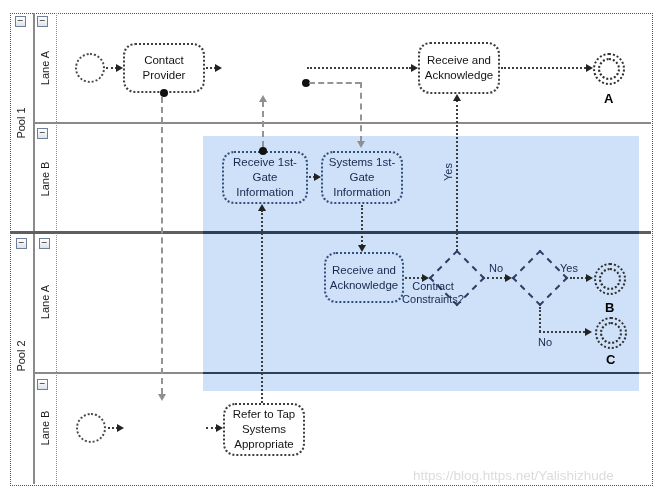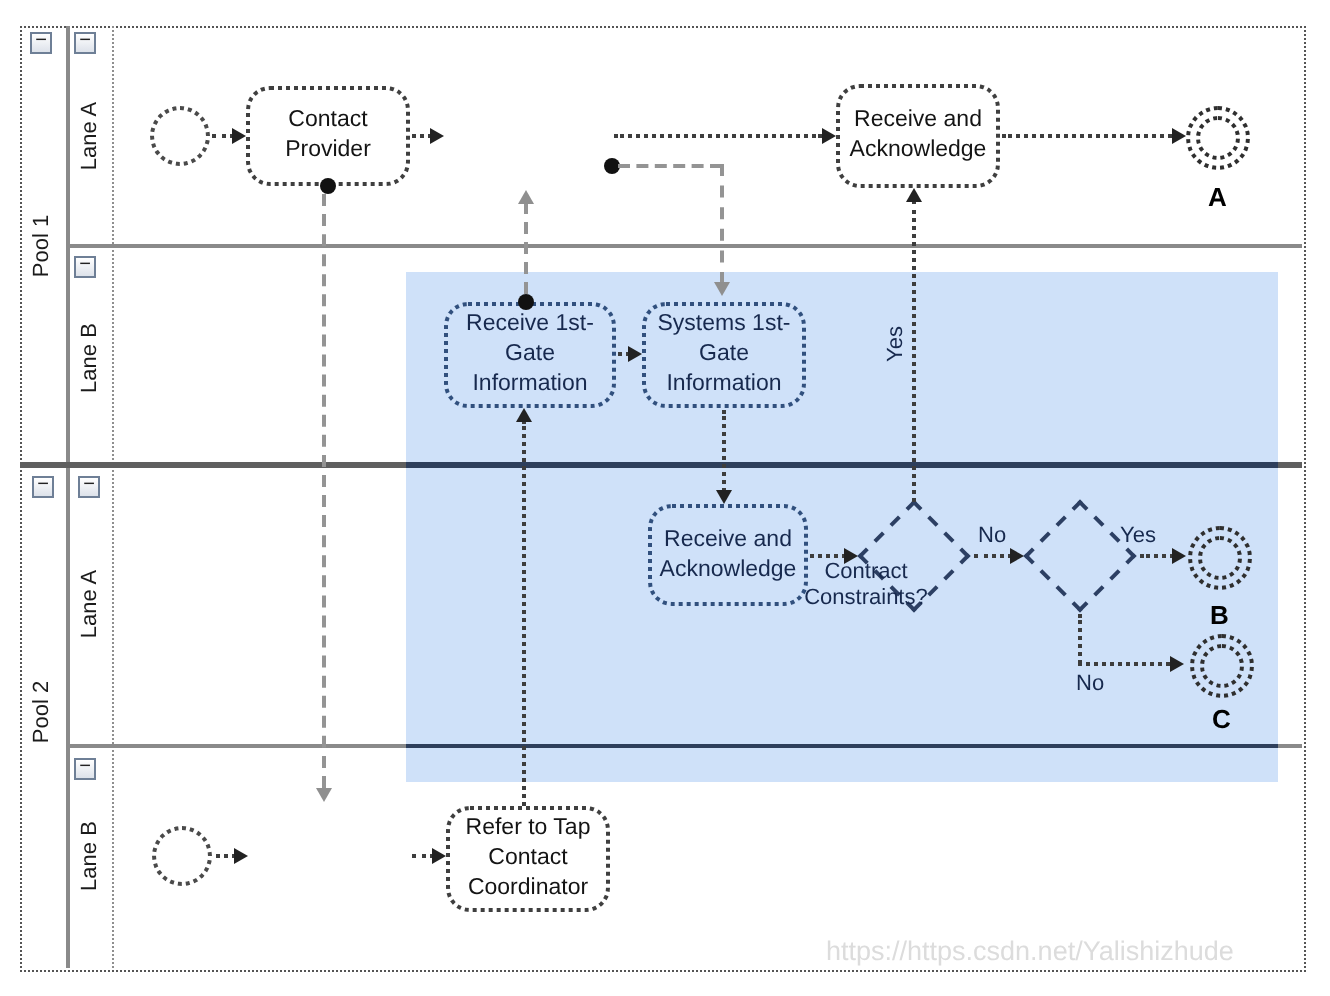--- a/index.html
+++ b/index.html
@@ -95,21 +95,21 @@
   <div class="ev-end" style="left:595px;top:317px;">
       <div class="inner"></div>
     </div>
   <div class="ev-label" style="left:606px;top:352px;">C</div>
 
   <div class="task" style="left:123px;top:43px;width:82px;height:50px;">Contact Provider</div>
   <div class="task" style="left:418px;top:42px;width:82px;height:52px;">Receive and Acknowledge</div>
   <div class="task hl" style="left:222px;top:151px;width:86px;height:53px;">Receive 1st-Gate Information</div>
   <div class="task hl" style="left:321px;top:151px;width:82px;height:53px;">Systems 1st-Gate Information</div>
   <div class="task hl" style="left:324px;top:252px;width:80px;height:51px;">Receive and Acknowledge</div>
-  <div class="task" style="left:223px;top:403px;width:82px;height:53px;">Refer to Tap Contact Coordinator</div>
+  <div class="task" style="left:223px;top:403px;width:82px;height:53px;">Refer to Tap Systems Appropriate</div>
 
   <div class="gw" style="left:437px;top:258px;"></div>
   <div class="gw-label" style="left:391px;top:280px;width:84px;">Contract Constraints?</div>
   <div class="gw" style="left:520px;top:258px;"></div>
 
   <div class="eh" style="left:106px;top:67px;width:11px;"></div>
   <div class="arr r" style="left:116px;top:64px;"></div>
 
   <div class="eh" style="left:206px;top:67px;width:10px;"></div>
   <div class="arr r" style="left:215px;top:64px;"></div>
@@ -162,15 +162,15 @@
   <div class="dot" style="left:302px;top:79px;"></div>
   <div class="mh" style="left:309px;top:82px;width:52px;"></div>
   <div class="mv" style="left:360px;top:82px;height:60px;"></div>
   <div class="arr gray d" style="left:357px;top:141px;"></div>
 
   <div class="flow-label" style="left:448px;top:172px;transform:translate(-50%,-50%) rotate(-90deg);">Yes</div>
   <div class="flow-label" style="left:489px;top:262px;">No</div>
   <div class="flow-label" style="left:560px;top:262px;">Yes</div>
   <div class="flow-label" style="left:538px;top:336px;">No</div>
 
-  <div class="watermark">https://https.csdn.net/Yalishizhude</div>
+  <div class="watermark">https://blog.https.net/Yalishizhude</div>
 
 </div>
 
 </body></html>

